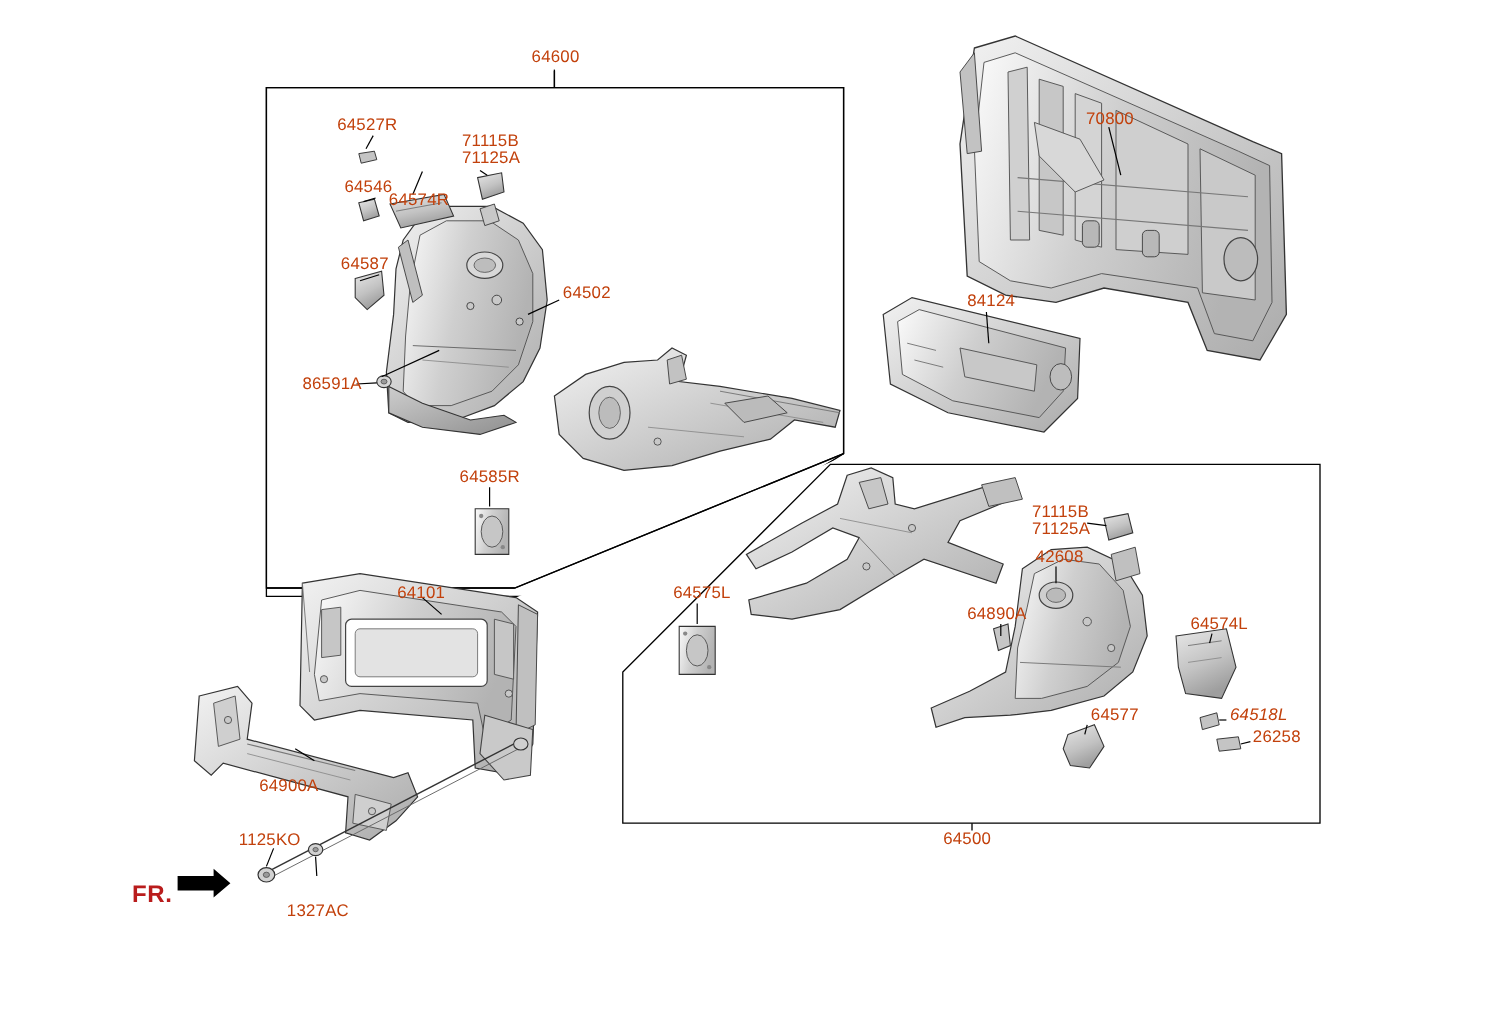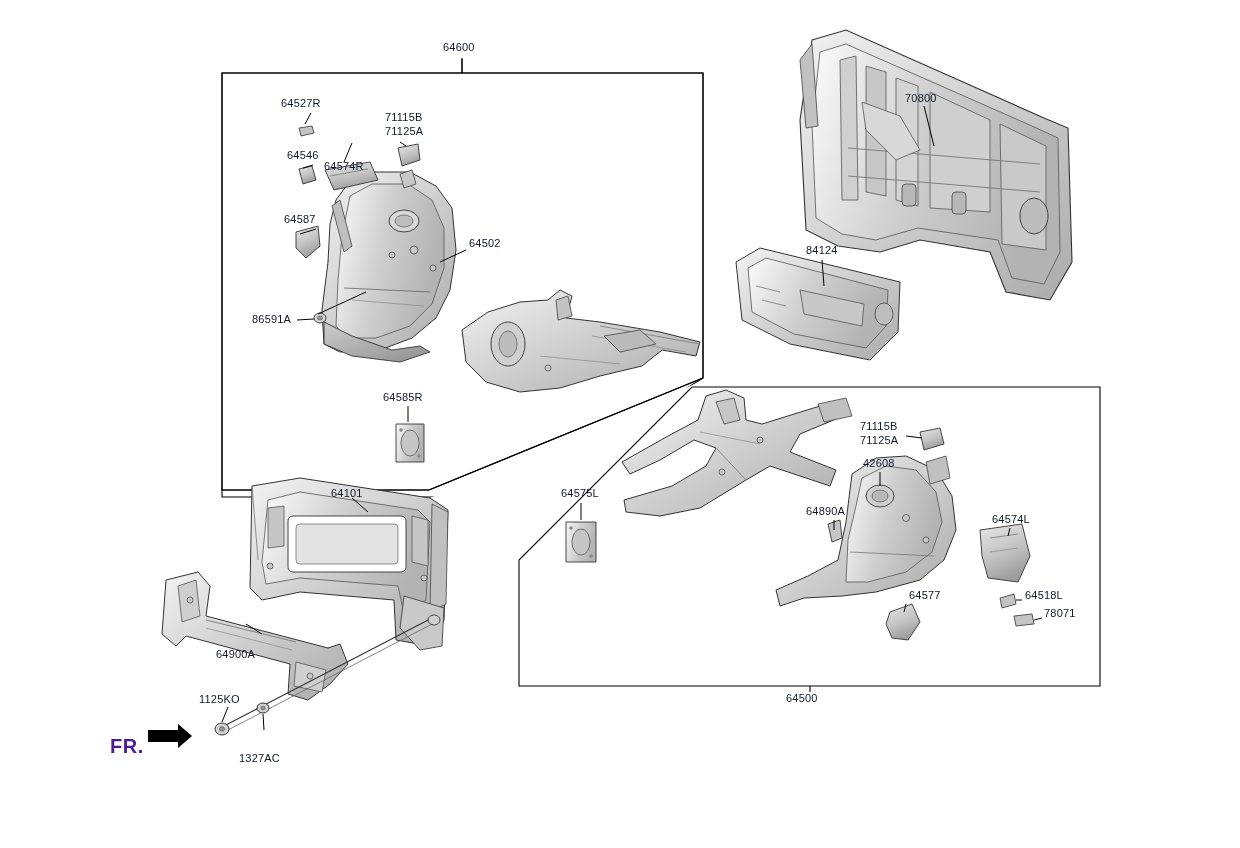--- a/index.html
+++ b/index.html
@@ -10,38 +10,38 @@
   #root {
     position: relative;
     width: 1240px;
     height: 848px;
     background: #ffffff;
     font-family: "Liberation Sans", sans-serif;
     overflow: hidden;
   }
   .label {
     position: absolute;
-    font-size: 11px;
-    color: #0f172a;
+    font-size: 14px;
+    color: #c2410c;
     white-space: pre;
     line-height: 14px;
     letter-spacing: 0.2px;
   }
   svg.overlay {
     position: absolute;
     left: 0;
     top: 0;
     width: 1240px;
     height: 848px;
   }
   .fr-text {
     position: absolute;
     font-size: 20px;
     font-weight: bold;
-    color: #4c1d95;
+    color: #b91c1c;
     letter-spacing: 0.5px;
   }
 </style>
 </head>
 <body>
 
 <div id="root">
 
   <svg class="overlay" viewBox="0 0 1240 848">
     <defs>
@@ -328,21 +328,21 @@
   <div class="label" style="left:806px; top:243px;">84124</div>
   <div class="label" style="left:860px; top:419px;">71115B</div>
   <div class="label" style="left:860px; top:433px;">71125A</div>
   <div class="label" style="left:863px; top:456px;">42608</div>
   <div class="label" style="left:561px; top:486px;">64575L</div>
   <div class="label" style="left:806px; top:504px;">64890A</div>
   <div class="label" style="left:992px; top:512px;">64574L</div>
   <div class="label" style="left:331px; top:486px;">64101</div>
   <div class="label" style="left:216px; top:611px;margin-top:36px;">64900A</div>
   <div class="label" style="left:888px; top:588px;margin-left:21px;">64577</div>
-  <div class="label" style="left:1025px; top:588px;">64518L</div>
-  <div class="label" style="left:1044px; top:606px;">78071</div>
+  <div class="label" style="left:1025px; top:588px;font-style:italic;">64518L</div>
+  <div class="label" style="left:1044px; top:606px;">26258</div>
   <div class="label" style="left:199px; top:692px;">1125KO</div>
   <div class="label" style="left:239px; top:728px;margin-top:23px;">1327AC</div>
   <div class="label" style="left:786px; top:691px;">64500</div>
 
   <div class="fr-text" style="left:110px; top:735px;">FR.</div>
 
 </div>
 
 </body></html>

